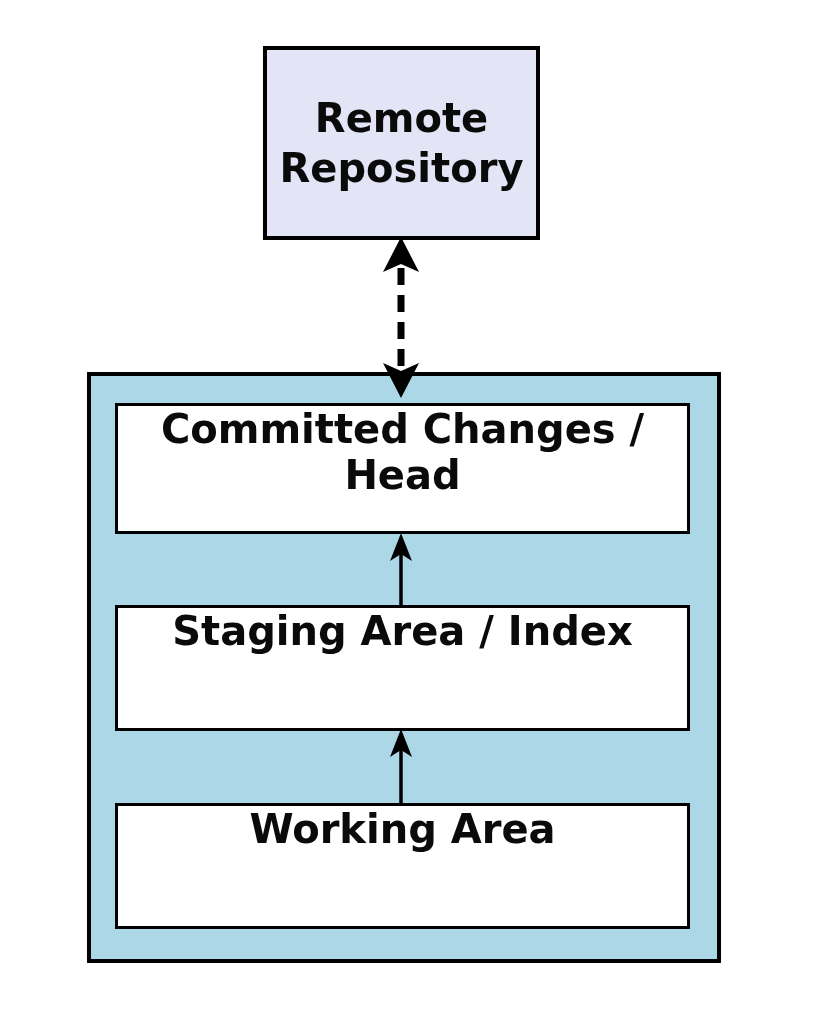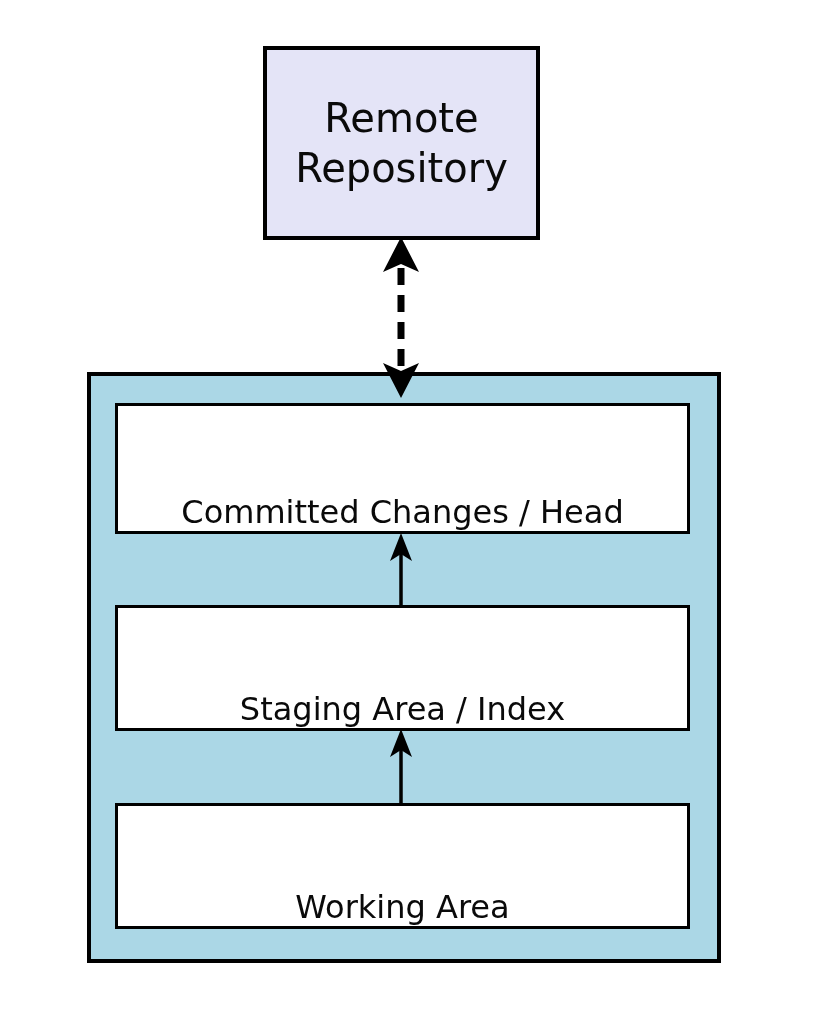--- a/index.html
+++ b/index.html
@@ -5,20 +5,21 @@
   html, body { margin: 0; padding: 0; }
   body { background: var(--canvas-bg, #ffffff); }
   .canvas {
     position: relative;
     width: 825px;
     height: 1020px;
     background: var(--canvas-bg, #ffffff);
     font-family: "DejaVu Sans", "Liberation Sans", sans-serif;
     color: var(--text, #0a0a0a);
     overflow: hidden;
+    font-weight: bold;
   }
   .node {
     position: absolute;
     box-sizing: border-box;
     display: flex;
     align-items: center;
     justify-content: center;
     text-align: center;
   }
   .remote-box {
@@ -39,24 +40,24 @@
     border: 4px solid var(--line, #000);
   }
   .inner-box {
     position: absolute;
     box-sizing: border-box;
     left: 24px;
     width: 575px;
     background: var(--box-bg, #ffffff);
     border: 3px solid var(--line, #000);
     display: flex;
-    align-items: flex-end;
+    align-items: flex-start;
     justify-content: center;
     text-align: center;
-    font-size: 32px;
+    font-size: 40px;
   }
   .box-committed { top: 27px;  height: 131px; }
   .box-staging   { top: 229px; height: 126px; }
   .box-working   { top: 427px; height: 126px; }
   .arrow {
     position: absolute;
     color: var(--line, #000);
     z-index: 3;
   }
   .arrow svg { display: block; }

